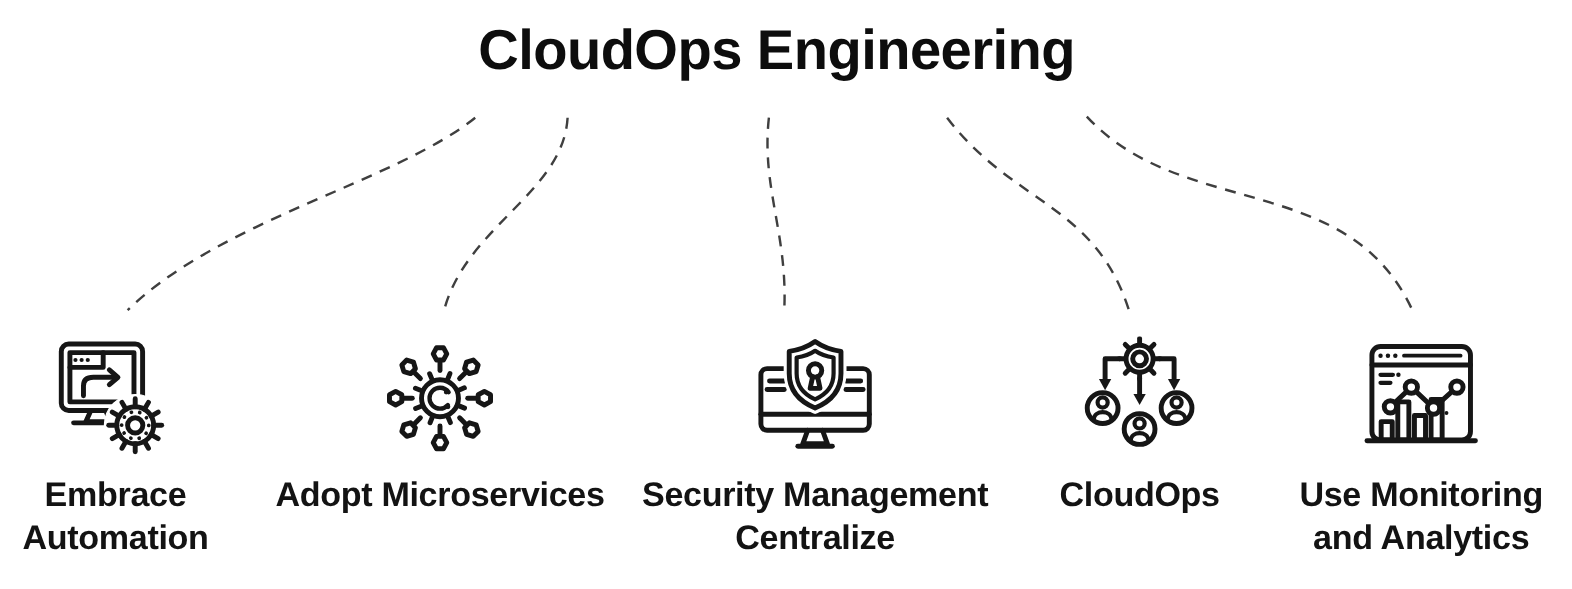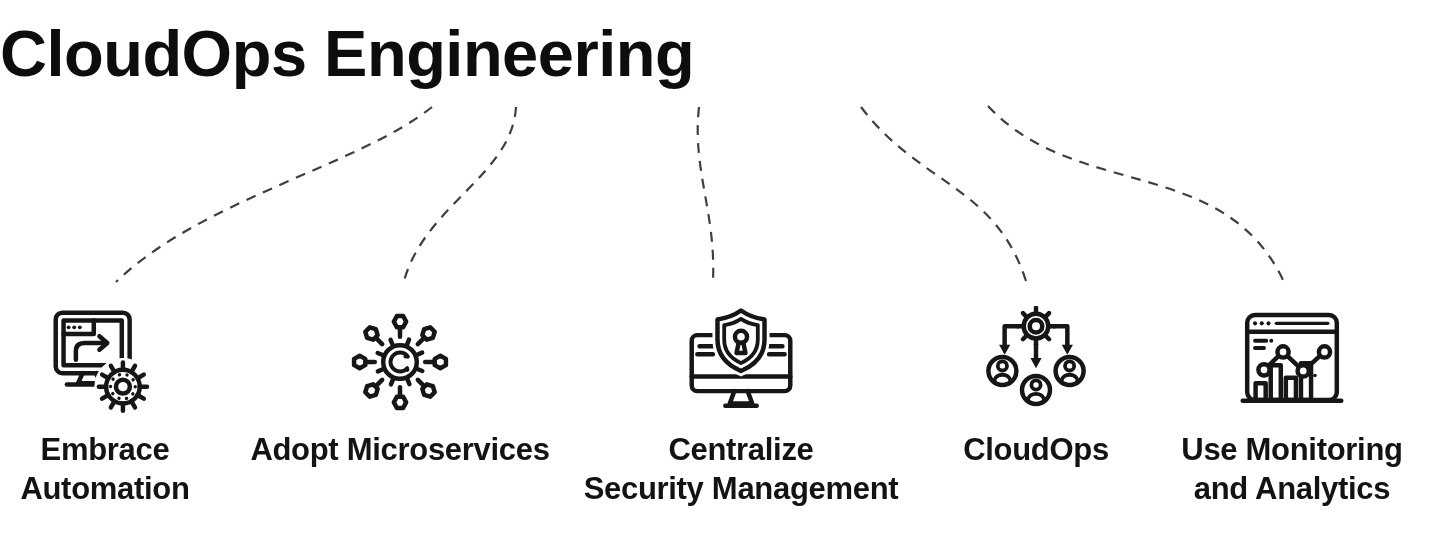--- a/index.html
+++ b/index.html
@@ -1,19 +1,19 @@
 <!DOCTYPE html>
 <html style="--bg: #ffffff; --title: #0d0d0d; --label: #131313; --conn: #3f3f3f; --icon: #161616;"><head>
 <meta charset="utf-8">
 <style>
   html,body{margin:0;padding:0;}
   body{background:#ffffff;font-family:"Liberation Sans","DejaVu Sans",sans-serif;}
   .canvas{position:relative;width:1429px;height:535px;background:var(--bg,#ffffff);overflow:hidden;}
-  .title{position:absolute;top:16px;left:0;width:1412px;text-align:left;
-         font-size:65px;font-weight:700;letter-spacing:-0.5px;color:var(--title,#0d0d0d);}
+  .title{position:absolute;top:16px;left:0;width:1412px;text-align:center;
+         font-size:51px;font-weight:700;letter-spacing:-0.5px;color:var(--title,#0d0d0d);}
   .connectors{position:absolute;top:0;left:0;width:1429px;height:535px;}
   .connectors path{fill:none;stroke:var(--conn,#3f3f3f);stroke-width:2.2;stroke-dasharray:10 8;}
   .branch{position:absolute;transform:translateX(-50%);display:flex;flex-direction:column;align-items:center;}
   .branch .iconbox{width:112px;height:112px;}
   .branch .iconbox svg{width:112px;height:112px;display:block;}
   .label{position:absolute;top:430px;transform:translateX(-50%);width:360px;text-align:center;
          font-size:31px;font-weight:700;line-height:39px;letter-spacing:-0.3px;color:var(--label,#131313);}
   .label span{display:block;}
   .ic{stroke:var(--icon,#161616);stroke-width:4;fill:none;stroke-linecap:round;stroke-linejoin:round;}
   .fil{fill:var(--icon,#161616);stroke:none;}
@@ -135,22 +135,22 @@
         <g class="ic">
           <path d="M50,4 C43,9 36,11 29,12 L29,30 C29,44 38,53 50,58 C62,53 71,44 71,30 L71,12 C64,11 57,9 50,4 Z"></path>
           <path stroke-width="3.4" d="M50,11.5 C45,15 40,16.3 35,17 L35,30 C35,40 41,47 50,51 C59,47 65,40 65,30 L65,17 C60,16.3 55,15 50,11.5 Z"></path>
           <circle cx="50" cy="27.5" r="5.4"></circle>
           <path d="M48,32.5 L46,42 H54 L52,32.5"></path>
         </g>
       </svg>
     </div>
   </div>
   <div class="label" style="left:741px;">
+    <span>Security Management</span>
     <span>Centralize</span>
-    <span>Security Management</span>
   </div>
 
   <div class="branch" style="left:1036px;top:306px;">
     <div class="iconbox">
       <svg viewBox="0 0 100 100">
         <g class="ic">
           <path d="M34,18 H22 V35"></path>
           <path d="M66,18 H78 V35"></path>
           <path d="M50,34 V47"></path>
           <defs>

